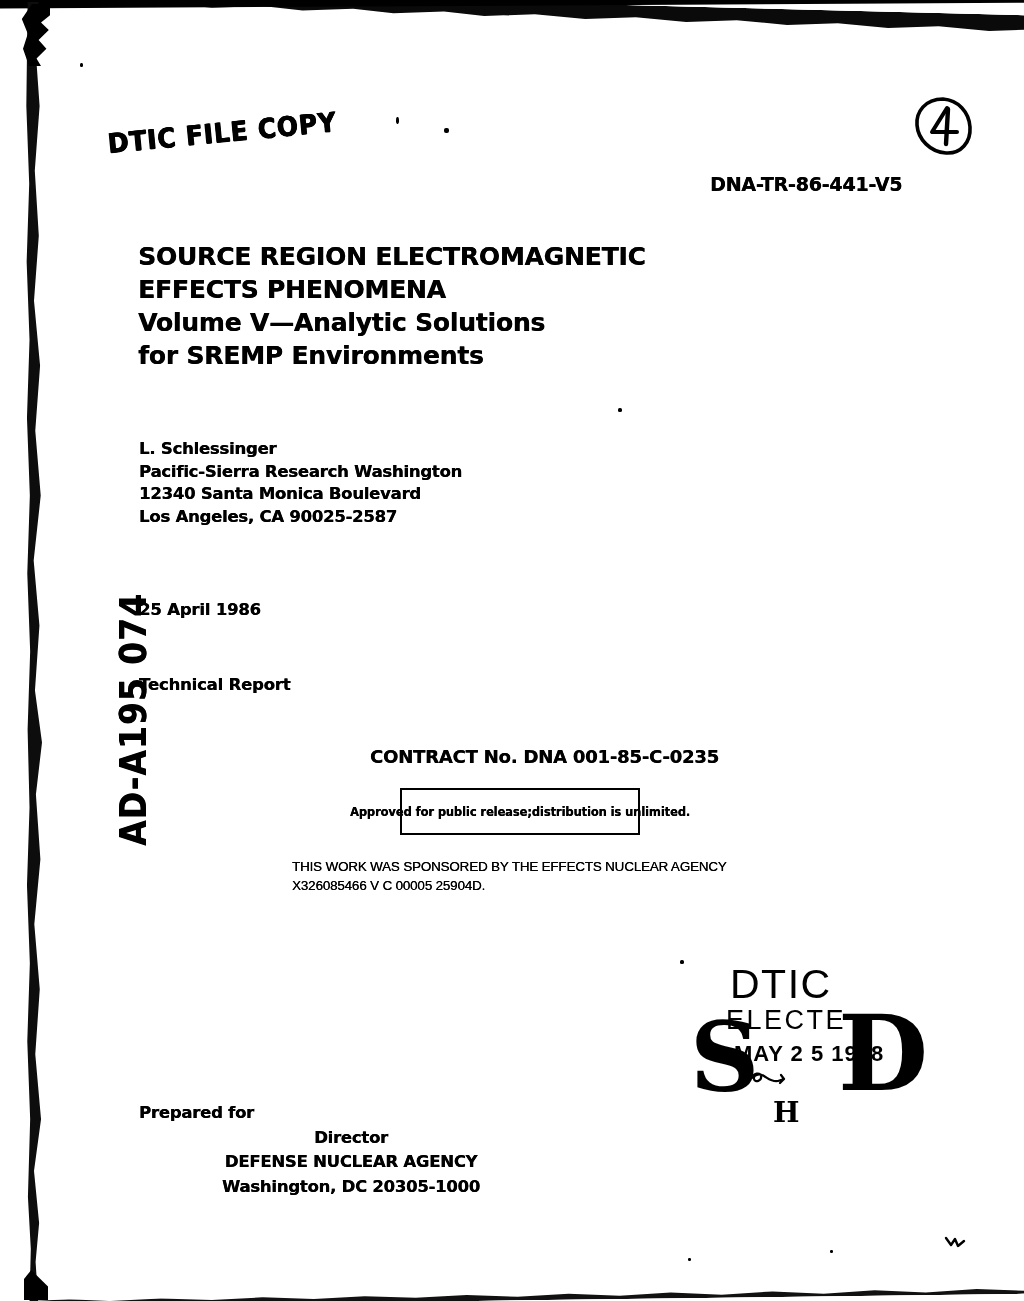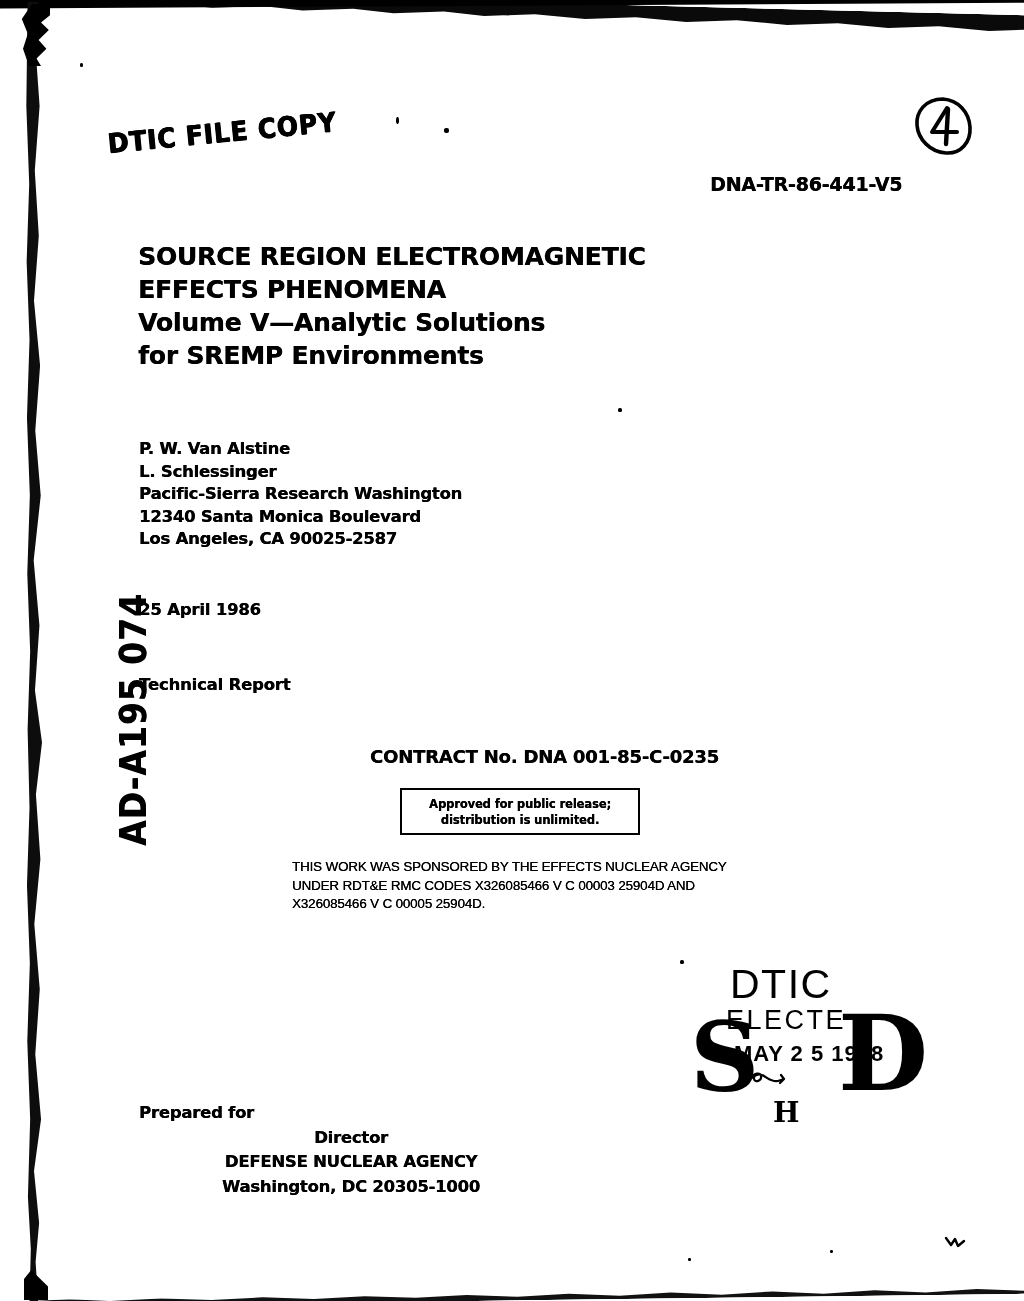--- a/index.html
+++ b/index.html
@@ -213,21 +213,21 @@
   
   .dist-box {
     position: absolute;
     left: 400px;
     top: 788px;
     width: 240px;
     height: 47px;
     border: 2.5px solid #000;
     box-sizing: border-box;
     display: flex;
-    flex-direction: column;
+    flex-direction: row;
     align-items: center;
     justify-content: center;
   }
   .dist-line {
     font-family: "DejaVu Sans", sans-serif;
     font-weight: bold;
     font-size: 11.5px;
     line-height: 16px;
     letter-spacing: -0.1px;
     white-space: nowrap;
@@ -403,41 +403,39 @@
   <div class="report-number">DNA-TR-86-441-V5</div>
 
   <div class="title-block">
     <div class="title-line">SOURCE REGION ELECTROMAGNETIC</div>
     <div class="title-line">EFFECTS PHENOMENA</div>
     <div class="title-line">Volume V—Analytic Solutions</div>
     <div class="title-line">for SREMP Environments</div>
   </div>
 
   <div class="authors-block">
-    <div class="author-line">P. W. Van Alstine</div>
     <div class="author-line">L. Schlessinger</div>
     <div class="author-line">Pacific-Sierra Research Washington</div>
     <div class="author-line">12340 Santa Monica Boulevard</div>
     <div class="author-line">Los Angeles, CA   90025-2587</div>
   </div>
 
   <div class="date-line">25 April 1986</div>
 
   <div class="report-type">Technical Report</div>
 
   <div class="contract-line">CONTRACT No. DNA 001-85-C-0235</div>
 
   <div class="dist-box">
     <div class="dist-line">Approved for public release;</div>
     <div class="dist-line">distribution is unlimited.</div>
   </div>
 
   <div class="sponsor-block">
     <div class="sponsor-line">THIS WORK WAS SPONSORED BY THE EFFECTS NUCLEAR AGENCY</div>
-    <div class="sponsor-line">UNDER RDT&amp;E RMC CODES X326085466 V C 00003 25904D AND</div>
     <div class="sponsor-line">X326085466 V C 00005 25904D.</div>
   </div>
 
   <div class="dtic-stamp">
     <div class="stamp-s">S</div>
     <div class="stamp-d">D</div>
     <div class="stamp-dtic">DTIC</div>
     <div class="stamp-electe">ELECTE</div>
     <div class="stamp-date">MAY 2 5 1988</div>
     <div class="stamp-squiggle">

